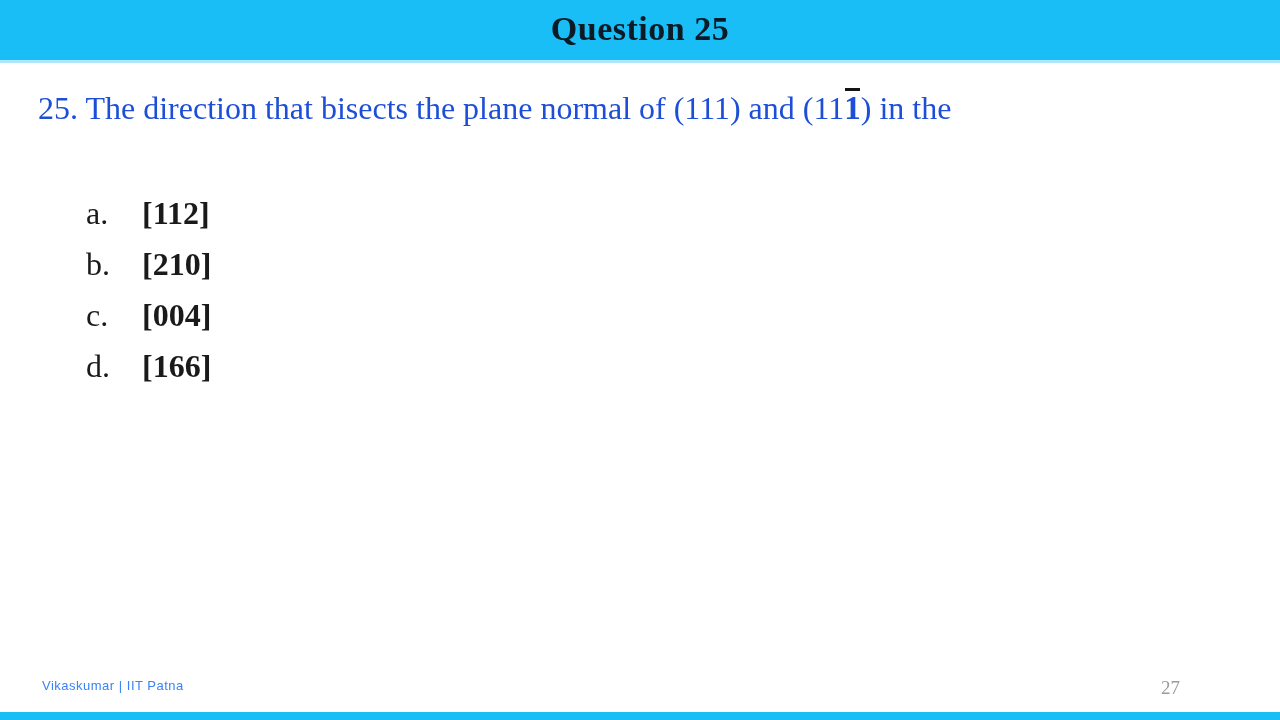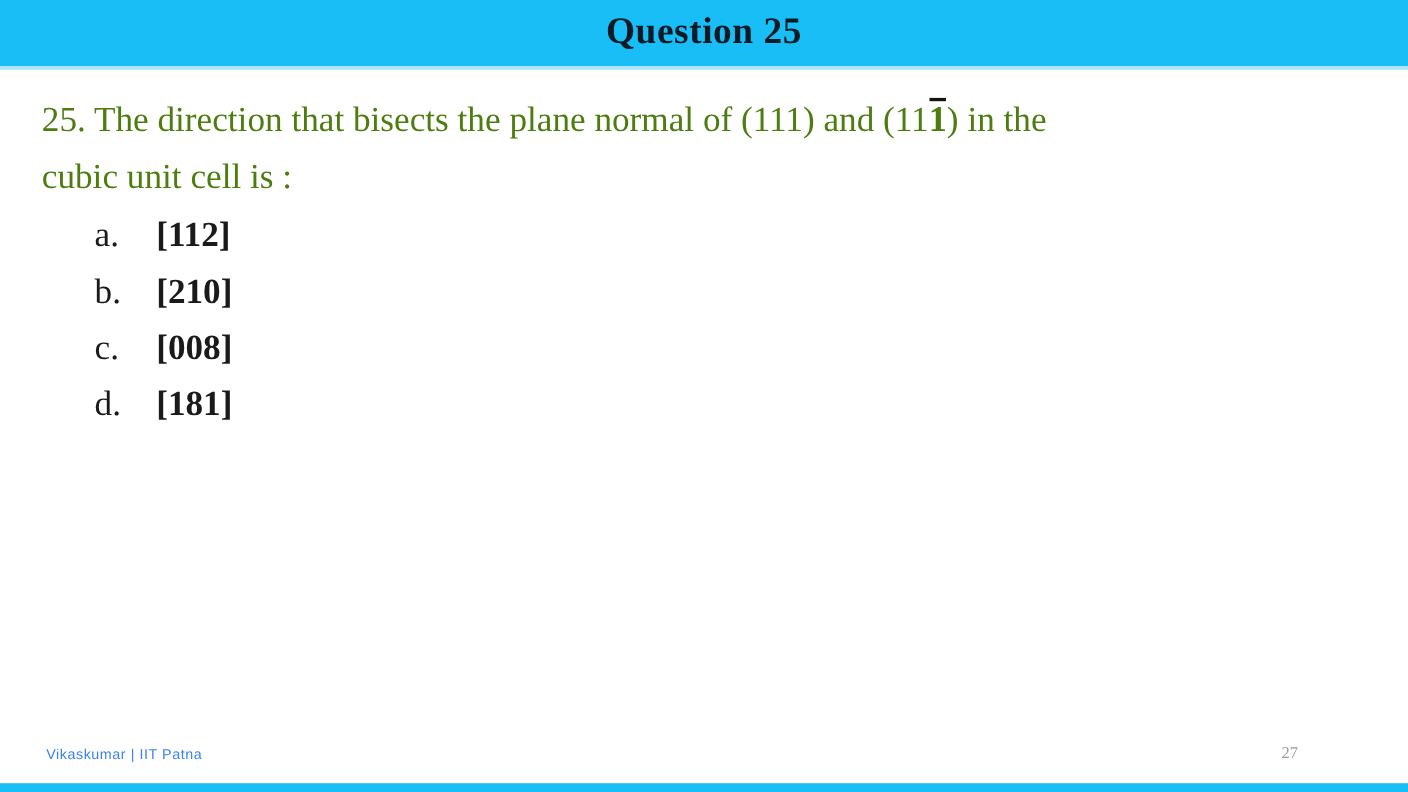--- a/index.html
+++ b/index.html
@@ -34,21 +34,21 @@
   }
 
   
   .question-block {
     position: absolute;
     top: 82px;
     left: 38px;
     right: 40px;
     font-size: 32px;
     line-height: 52px;
-    color: #4d7c0f;
+    color: #1d4ed8;
   }
   .q-line { white-space: nowrap; }
 
   .overbar {
     display: inline-block;
     position: relative;
     font-weight: bold;
     font-size: 33px;
     line-height: 1;
     vertical-align: baseline;
@@ -94,21 +94,21 @@
     font-family: "Liberation Sans", sans-serif;
     font-size: 13px;
     color: #3b82f6;
     letter-spacing: 0.5px;
   }
   .page-number {
     position: absolute;
     right: 100px;
     top: 677px;
     font-family: "Liberation Serif", serif;
-    font-size: 15px;
+    font-size: 19px;
     color: #9b9b9b;
   }
 
   
   .bottom-accent-bar {
     position: absolute;
     left: 0; right: 0; bottom: 0;
     height: 8px;
     background: #18BEF5;
   }
@@ -117,39 +117,38 @@
 <body>
 
 <div class="slide">
 
   <div class="header-banner">
     <div class="slide-title">Question 25</div>
   </div>
 
   <div class="question-block">
     <div class="q-line"><span>25. The direction that bisects the plane normal of (111) and (11</span><span class="overbar">1</span><span>) in the</span></div>
-    <div class="q-line">cubic unit cell is :</div>
   </div>
 
   <div class="options">
     <div class="option-row">
       <span class="option-letter">a.</span>
       <span class="option-value">[112]</span>
     </div>
     <div class="option-row">
       <span class="option-letter">b.</span>
       <span class="option-value">[210]</span>
     </div>
     <div class="option-row">
       <span class="option-letter">c.</span>
-      <span class="option-value">[008]</span>
+      <span class="option-value">[004]</span>
     </div>
     <div class="option-row">
       <span class="option-letter">d.</span>
-      <span class="option-value">[181]</span>
+      <span class="option-value">[166]</span>
     </div>
   </div>
 
   <div class="footer-credit">Vikaskumar | IIT Patna</div>
 
   <div class="page-number">27</div>
 
   <div class="bottom-accent-bar"></div>
 
 </div>

